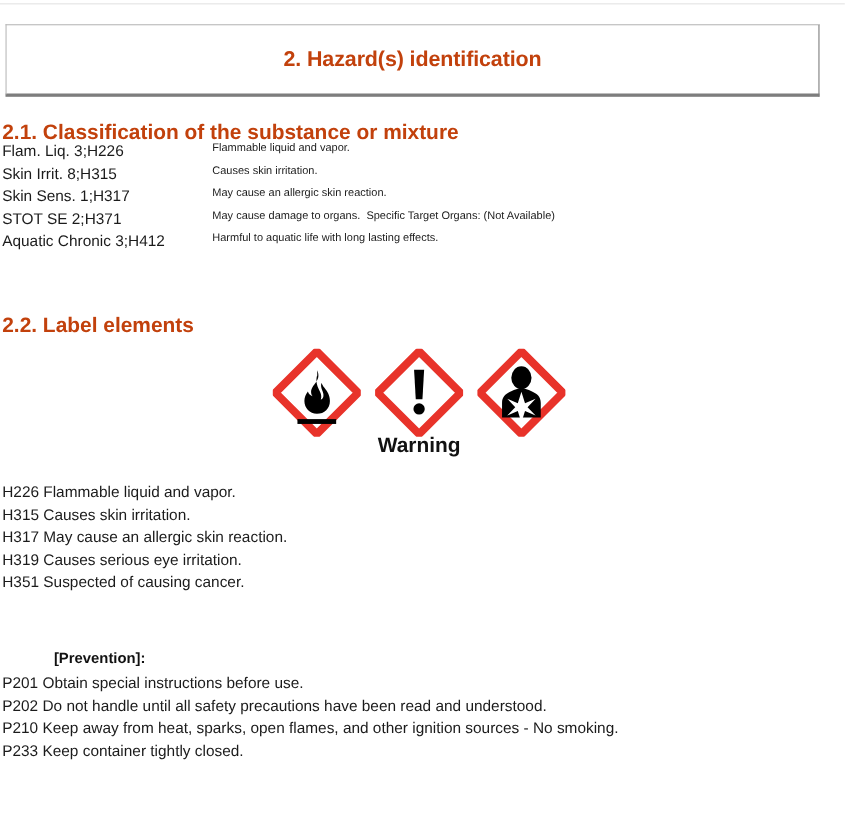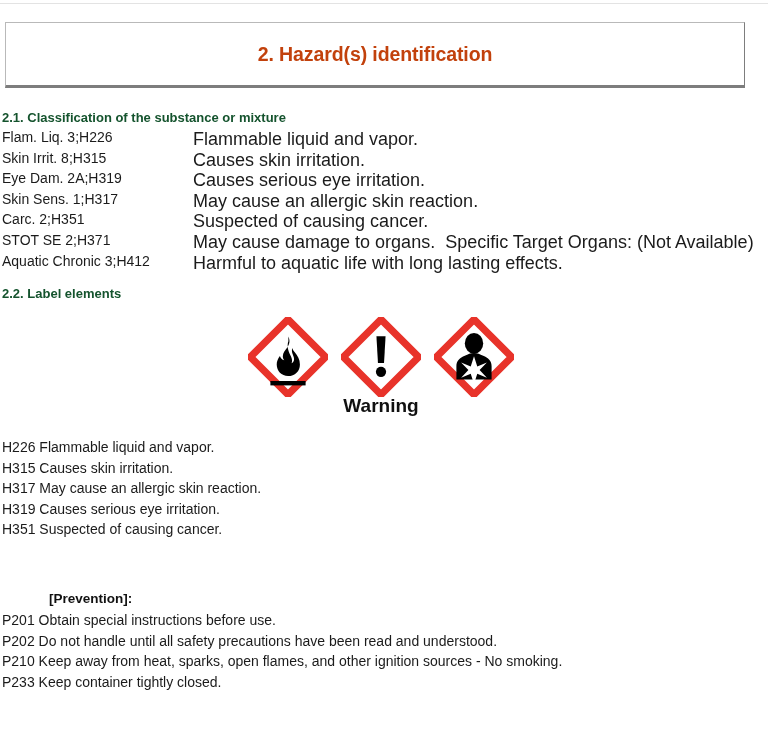--- a/index.html
+++ b/index.html
@@ -48,23 +48,23 @@
     font-weight: bold;
     letter-spacing: -0.1px;
     color: #c2410c;
     text-align: center;
   }
 
   
   .sub-heading {
     position: absolute;
     left: 2px;
-    font-size: 13px;
-    font-weight: bold;
-    color: #14532d;
+    font-size: 19px;
+    font-weight: bold;
+    color: #c2410c;
     white-space: nowrap;
   }
 
   
   #classification-table {
     position: absolute;
     left: 0;
     top: 129px;
     width: 632px;
   }
@@ -76,21 +76,21 @@
     position: absolute;
     left: 2px;
     top: 0;
     font-size: 14px;
     white-space: pre;
   }
   .class-desc {
     position: absolute;
     left: 193px;
     top: 0;
-    font-size: 18px;
+    font-size: 10px;
     white-space: pre;
   }
 
   
   #pictogram-strip {
     position: absolute;
     left: 248px;
     top: 317px;
     width: 266px;
     height: 90px;
@@ -160,30 +160,22 @@
 <div id="classification-table">
   <div class="class-row">
     <span class="class-code">Flam. Liq. 3;H226</span>
     <span class="class-desc">Flammable liquid and vapor.</span>
   </div>
   <div class="class-row">
     <span class="class-code">Skin Irrit. 8;H315</span>
     <span class="class-desc">Causes skin irritation.</span>
   </div>
   <div class="class-row">
-    <span class="class-code">Eye Dam. 2A;H319</span>
-    <span class="class-desc">Causes serious eye irritation.</span>
-  </div>
-  <div class="class-row">
     <span class="class-code">Skin Sens. 1;H317</span>
     <span class="class-desc">May cause an allergic skin reaction.</span>
-  </div>
-  <div class="class-row">
-    <span class="class-code">Carc. 2;H351</span>
-    <span class="class-desc">Suspected of causing cancer.</span>
   </div>
   <div class="class-row">
     <span class="class-code">STOT SE 2;H371</span>
     <span class="class-desc">May cause damage to organs.  Specific Target Organs: (Not Available)</span>
   </div>
   <div class="class-row">
     <span class="class-code">Aquatic Chronic 3;H412</span>
     <span class="class-desc">Harmful to aquatic life with long lasting effects.</span>
   </div>
 </div>

